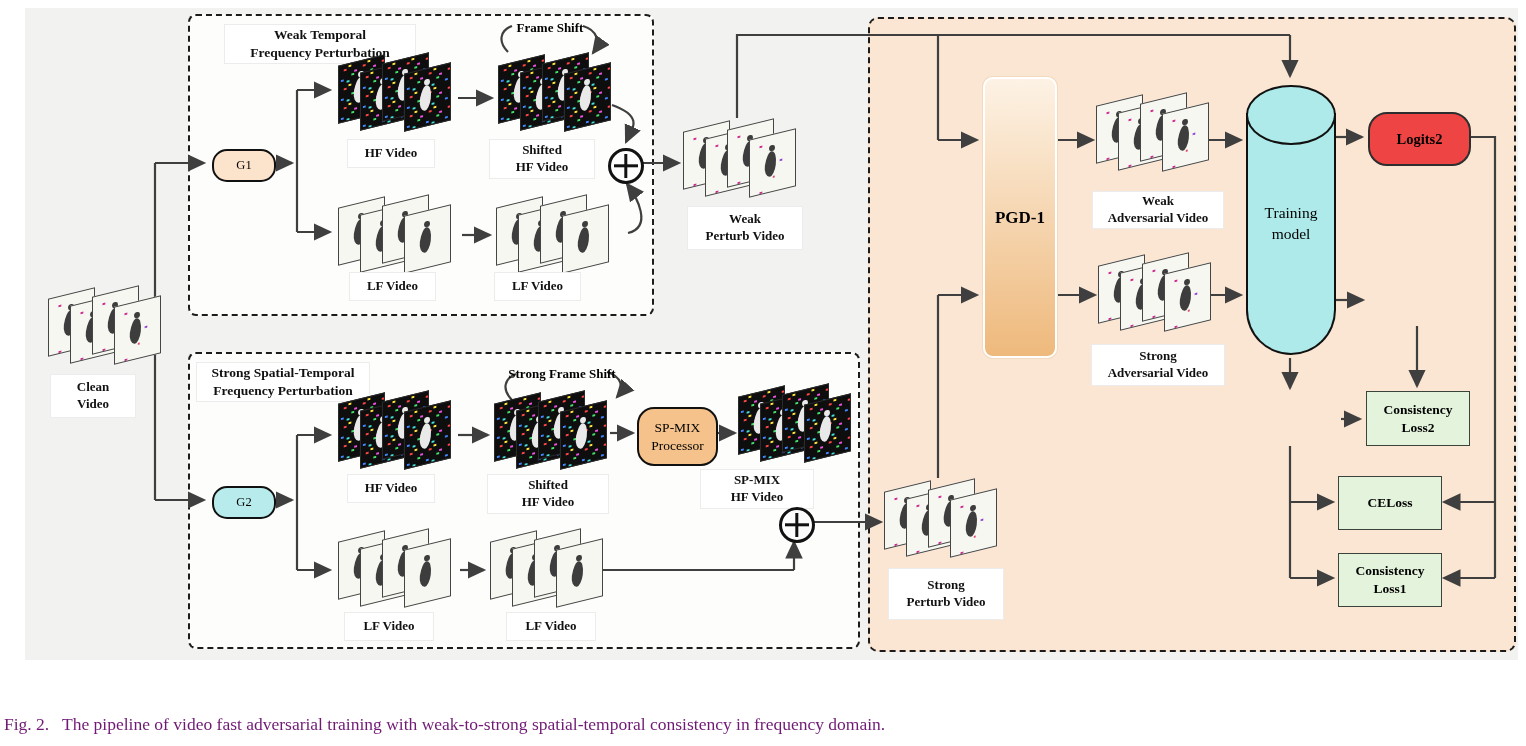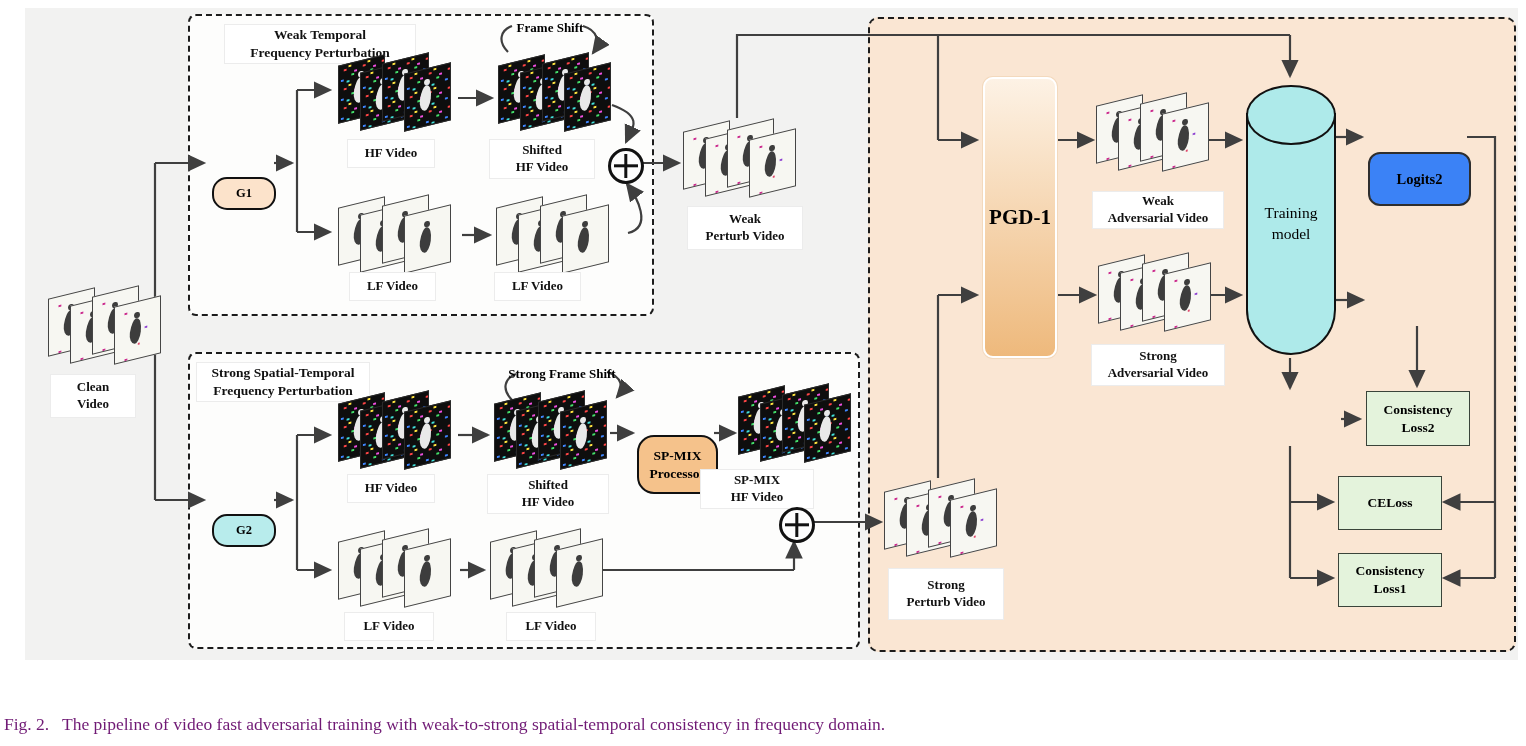--- a/index.html
+++ b/index.html
@@ -15,39 +15,39 @@
   #train-box{left:868px;top:17px;width:644px;height:631px;background:#fae6d3;border-radius:10px;}
   
   #wires{left:0;top:0;width:1526px;height:746px;z-index:2;pointer-events:none;}
   
   .lbl{background:#ffffff;border:1px solid #ececec;color:#111;font-weight:bold;
        font-size:13px;line-height:1.3;text-align:center;display:flex;
        align-items:center;justify-content:center;z-index:3;}
   .title{font-size:13.5px;}
   
   .pill{border:2.2px solid #111;border-radius:15px;display:flex;align-items:center;
-        justify-content:center;font-weight:bold;font-size:12.5px;z-index:3;margin-top:28px;}
+        justify-content:center;font-weight:normal;font-size:12.5px;z-index:3;}
   #g1{left:212px;top:149px;width:60px;height:29px;background:#fce3cb;}
   #g2{left:212px;top:486px;width:60px;height:29px;background:#b8ecec;}
   #spmix{left:637px;top:407px;width:77px;height:55px;background:#f5c28b;border-radius:17px;
          font-size:13.5px;line-height:1.3;text-align:center;}
   #pgd{left:983px;top:77px;width:70px;height:277px;background:linear-gradient(#fdf2e5,#eeb97c);
        border:2px solid #ffffff;border-radius:10px;box-shadow:0 0 0 1px #f3d9bd;
-       display:flex;align-items:center;justify-content:center;font-weight:bold;font-size:21px;z-index:3;text-align:right;}
+       display:flex;align-items:center;justify-content:center;font-weight:bold;font-size:17px;z-index:3;text-align:right;}
   
   #cyl{left:1246px;top:85px;width:90px;height:273px;z-index:3;}
   #cyl .body{position:absolute;left:0;top:28px;width:85.6px;height:240px;background:#aeeaea;
              border:2.2px solid #111;border-top:none;border-radius:0 0 46px 46px;}
   #cyl .top{position:absolute;left:0;top:0;width:85.6px;height:56px;background:#aeeaea;
             border:2.2px solid #111;border-radius:50%;}
   #cyl .txt{position:absolute;left:0;top:118px;width:90px;text-align:center;
             font-weight:normal;font-size:15.5px;line-height:1.35;}
   
-  .logits{background:#3b82f6;border:2px solid #2e2e2e;border-radius:12px;display:flex;
-          align-items:center;justify-content:center;font-weight:bold;font-size:14.5px;z-index:3;margin-top:40px;}
+  .logits{background:#ef4444;border:2px solid #2e2e2e;border-radius:19px;display:flex;
+          align-items:center;justify-content:center;font-weight:bold;font-size:14.5px;z-index:3;}
   #logits2{left:1368px;top:112px;width:99px;height:50px;}
   #logits3{left:1369px;top:276px;width:99px;height:50px;}
   #logits1{left:1242px;top:393px;width:99px;height:53px;}
   .loss{background:#e4f3dc;border:1.8px solid #3a443a;display:flex;align-items:center;
         justify-content:center;font-weight:bold;font-size:13.5px;line-height:1.3;
         text-align:center;z-index:3;}
   #closs2{left:1366px;top:391px;width:102px;height:53px;}
   #celoss{left:1338px;top:476px;width:102px;height:52px;}
   #closs1{left:1338px;top:553px;width:102px;height:52px;}
   

